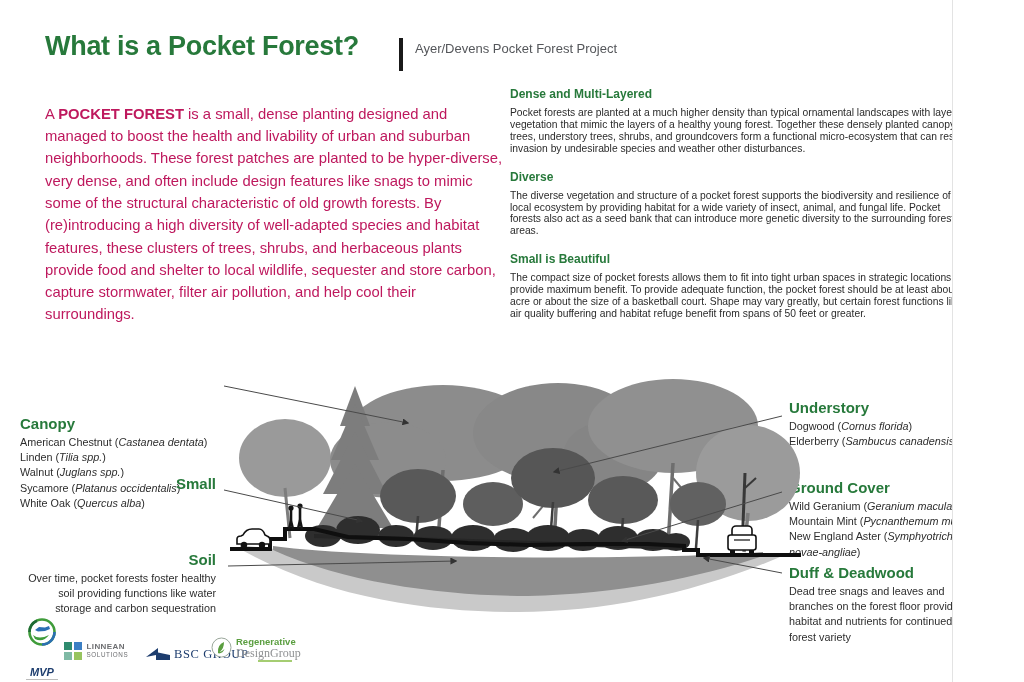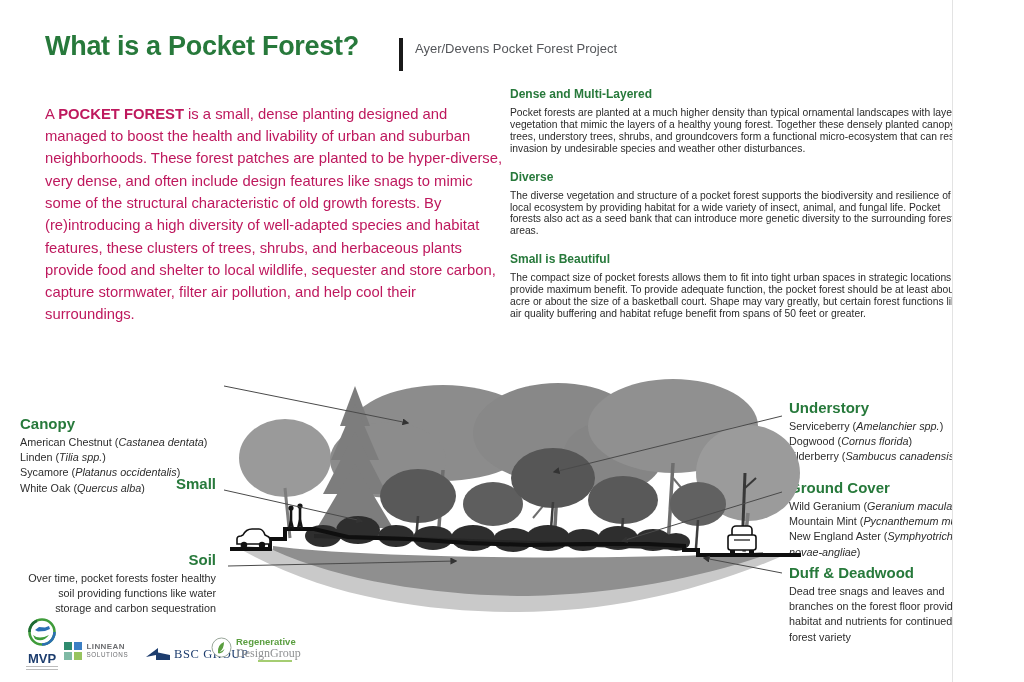--- a/index.html
+++ b/index.html
@@ -30,21 +30,21 @@
   #g-soil{left:20px;top:550px;width:196px;text-align:right;}
   #g-understory{left:789px;top:398px;width:205px;text-align:left;}
   #g-ground-cover{left:789px;top:478px;width:205px;text-align:left;}
   #g-duff{left:789px;top:563px;width:180px;text-align:left;}
   
   #forest-svg{position:absolute;left:228px;top:378px;}
   #leader-svg{position:absolute;left:0;top:0;pointer-events:none;}
   
   .logo{position:absolute;}
   #logo-mvp{left:22px;top:617px;width:40px;text-align:center;}
-  #logo-mvp .mvp-label{font-size:13px;font-weight:bold;color:#1d3d6e;line-height:10px;margin-top:1px;}
+  #logo-mvp .mvp-label{font-size:11px;font-weight:bold;color:#1d3d6e;line-height:10px;margin-top:14px;font-style:italic;}
   .mvp-bar{height:1.5px;background:#bcbcbc;margin:1.5px 4px 0 4px;}
   #logo-linnean{left:64px;top:642px;display:flex;align-items:center;gap:5px;}
   .lin-grid{display:grid;grid-template-columns:8px 8px;grid-template-rows:8px 8px;gap:1.5px;}
   .lin-sq{width:8px;height:8px;}
   .lin-text div:first-child{font-size:8px;font-weight:bold;color:#6d6e71;letter-spacing:0.4px;line-height:9px;}
   .lin-text div:last-child{font-size:6.3px;color:#6d6e71;letter-spacing:0.6px;line-height:8px;}
   #logo-bsc{left:145px;top:647px;display:flex;align-items:center;gap:3px;}
   .bsc-text{font-family:"Liberation Serif",serif;font-size:12.5px;color:var(--bsc-navy,#1D3D6E);letter-spacing:0.6px;}
   #logo-rdg{left:211px;top:637px;display:flex;align-items:flex-start;gap:4px;}
   .rdg-text div:first-child{font-size:9.5px;font-weight:bold;color:var(--rdg-green,#5A9E3F);line-height:10.5px;}
@@ -69,35 +69,35 @@
     <p class="sec-p">The diverse vegetation and structure of a pocket forest supports the biodiversity and resilience of the local ecosystem by providing habitat for a wide variety of insect, animal, and fungal life. Pocket forests also act as a seed bank that can introduce more genetic diversity to the surrounding forest areas.</p>
     <h2 class="sec-h">Small is Beautiful</h2>
     <p class="sec-p">The compact size of pocket forests allows them to fit into tight urban spaces in strategic locations to provide maximum benefit. To provide adequate function, the pocket forest should be at least about ¼ acre or about the size of a basketball court. Shape may vary greatly, but certain forest functions like air quality buffering and habitat refuge benefit from spans of 50 feet or greater.</p>
   </div>
 
   <div class="lg" id="g-canopy">
     <div class="lbl-h">Canopy</div>
     <div>
         <div class="species-line">American Chestnut (<i>Castanea dentata</i>)</div>
         <div class="species-line">Linden (<i>Tilia spp.</i>)</div>
+        <div class="species-line">Walnut (<i>Juglans spp.</i>)</div>
         <div class="species-line">Sycamore (<i>Platanus occidentalis</i>)</div>
         <div class="species-line">White Oak (<i>Quercus alba</i>)</div>
       </div>
   </div>
   <div class="lg" id="g-shrubs">
     <div class="lbl-h">Small</div>
   </div>
   <div class="lg" id="g-soil">
     <div class="lbl-h">Soil</div>
     <div class="lbl-note">Over time, pocket forests foster healthy soil providing functions like water storage and carbon sequestration</div>
   </div>
   <div class="lg" id="g-understory">
     <div class="lbl-h">Understory</div>
     <div>
-        <div class="species-line">Serviceberry (<i>Amelanchier spp.</i>)</div>
         <div class="species-line">Dogwood (<i>Cornus florida</i>)</div>
         <div class="species-line">Elderberry (<i>Sambucus canadensis</i>)</div>
       </div>
   </div>
   <div class="lg" id="g-ground-cover">
     <div class="lbl-h">Ground Cover</div>
     <div>
         <div class="species-line">Wild Geranium (<i>Geranium maculatum</i>)</div>
         <div class="species-line">Mountain Mint (<i>Pycnanthemum muticum</i>)</div>
         <div class="species-line">New England Aster (<i>Symphyotrichum novae-angliae</i>)</div>

